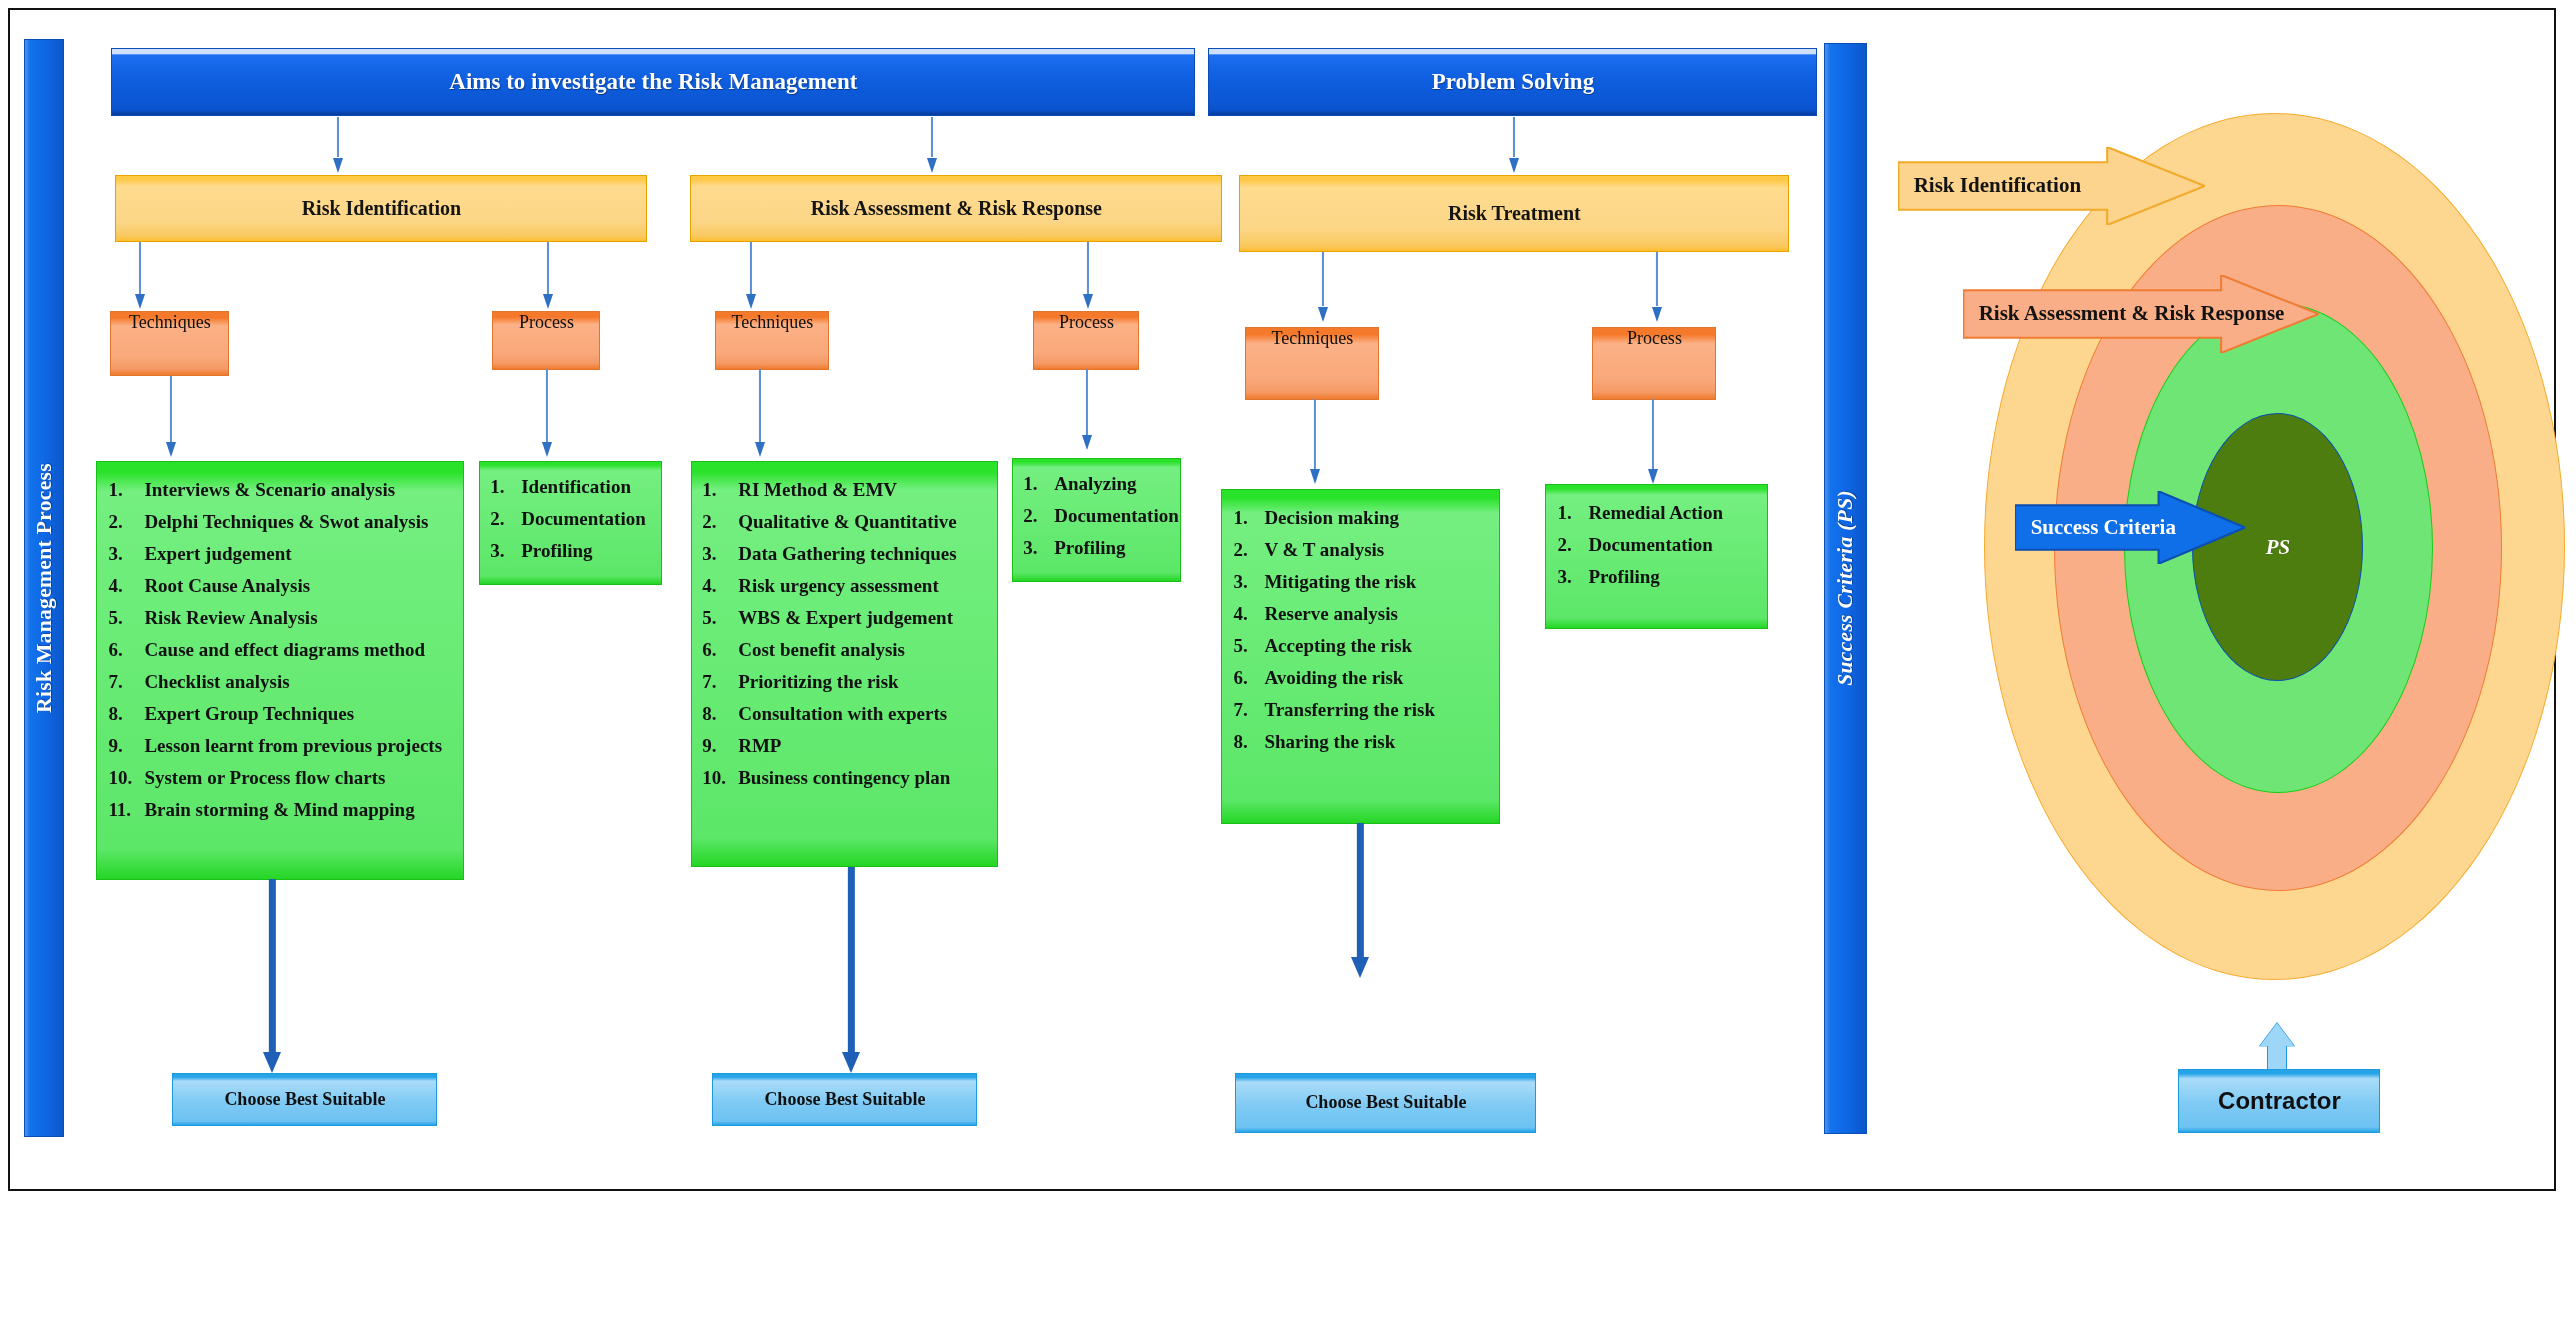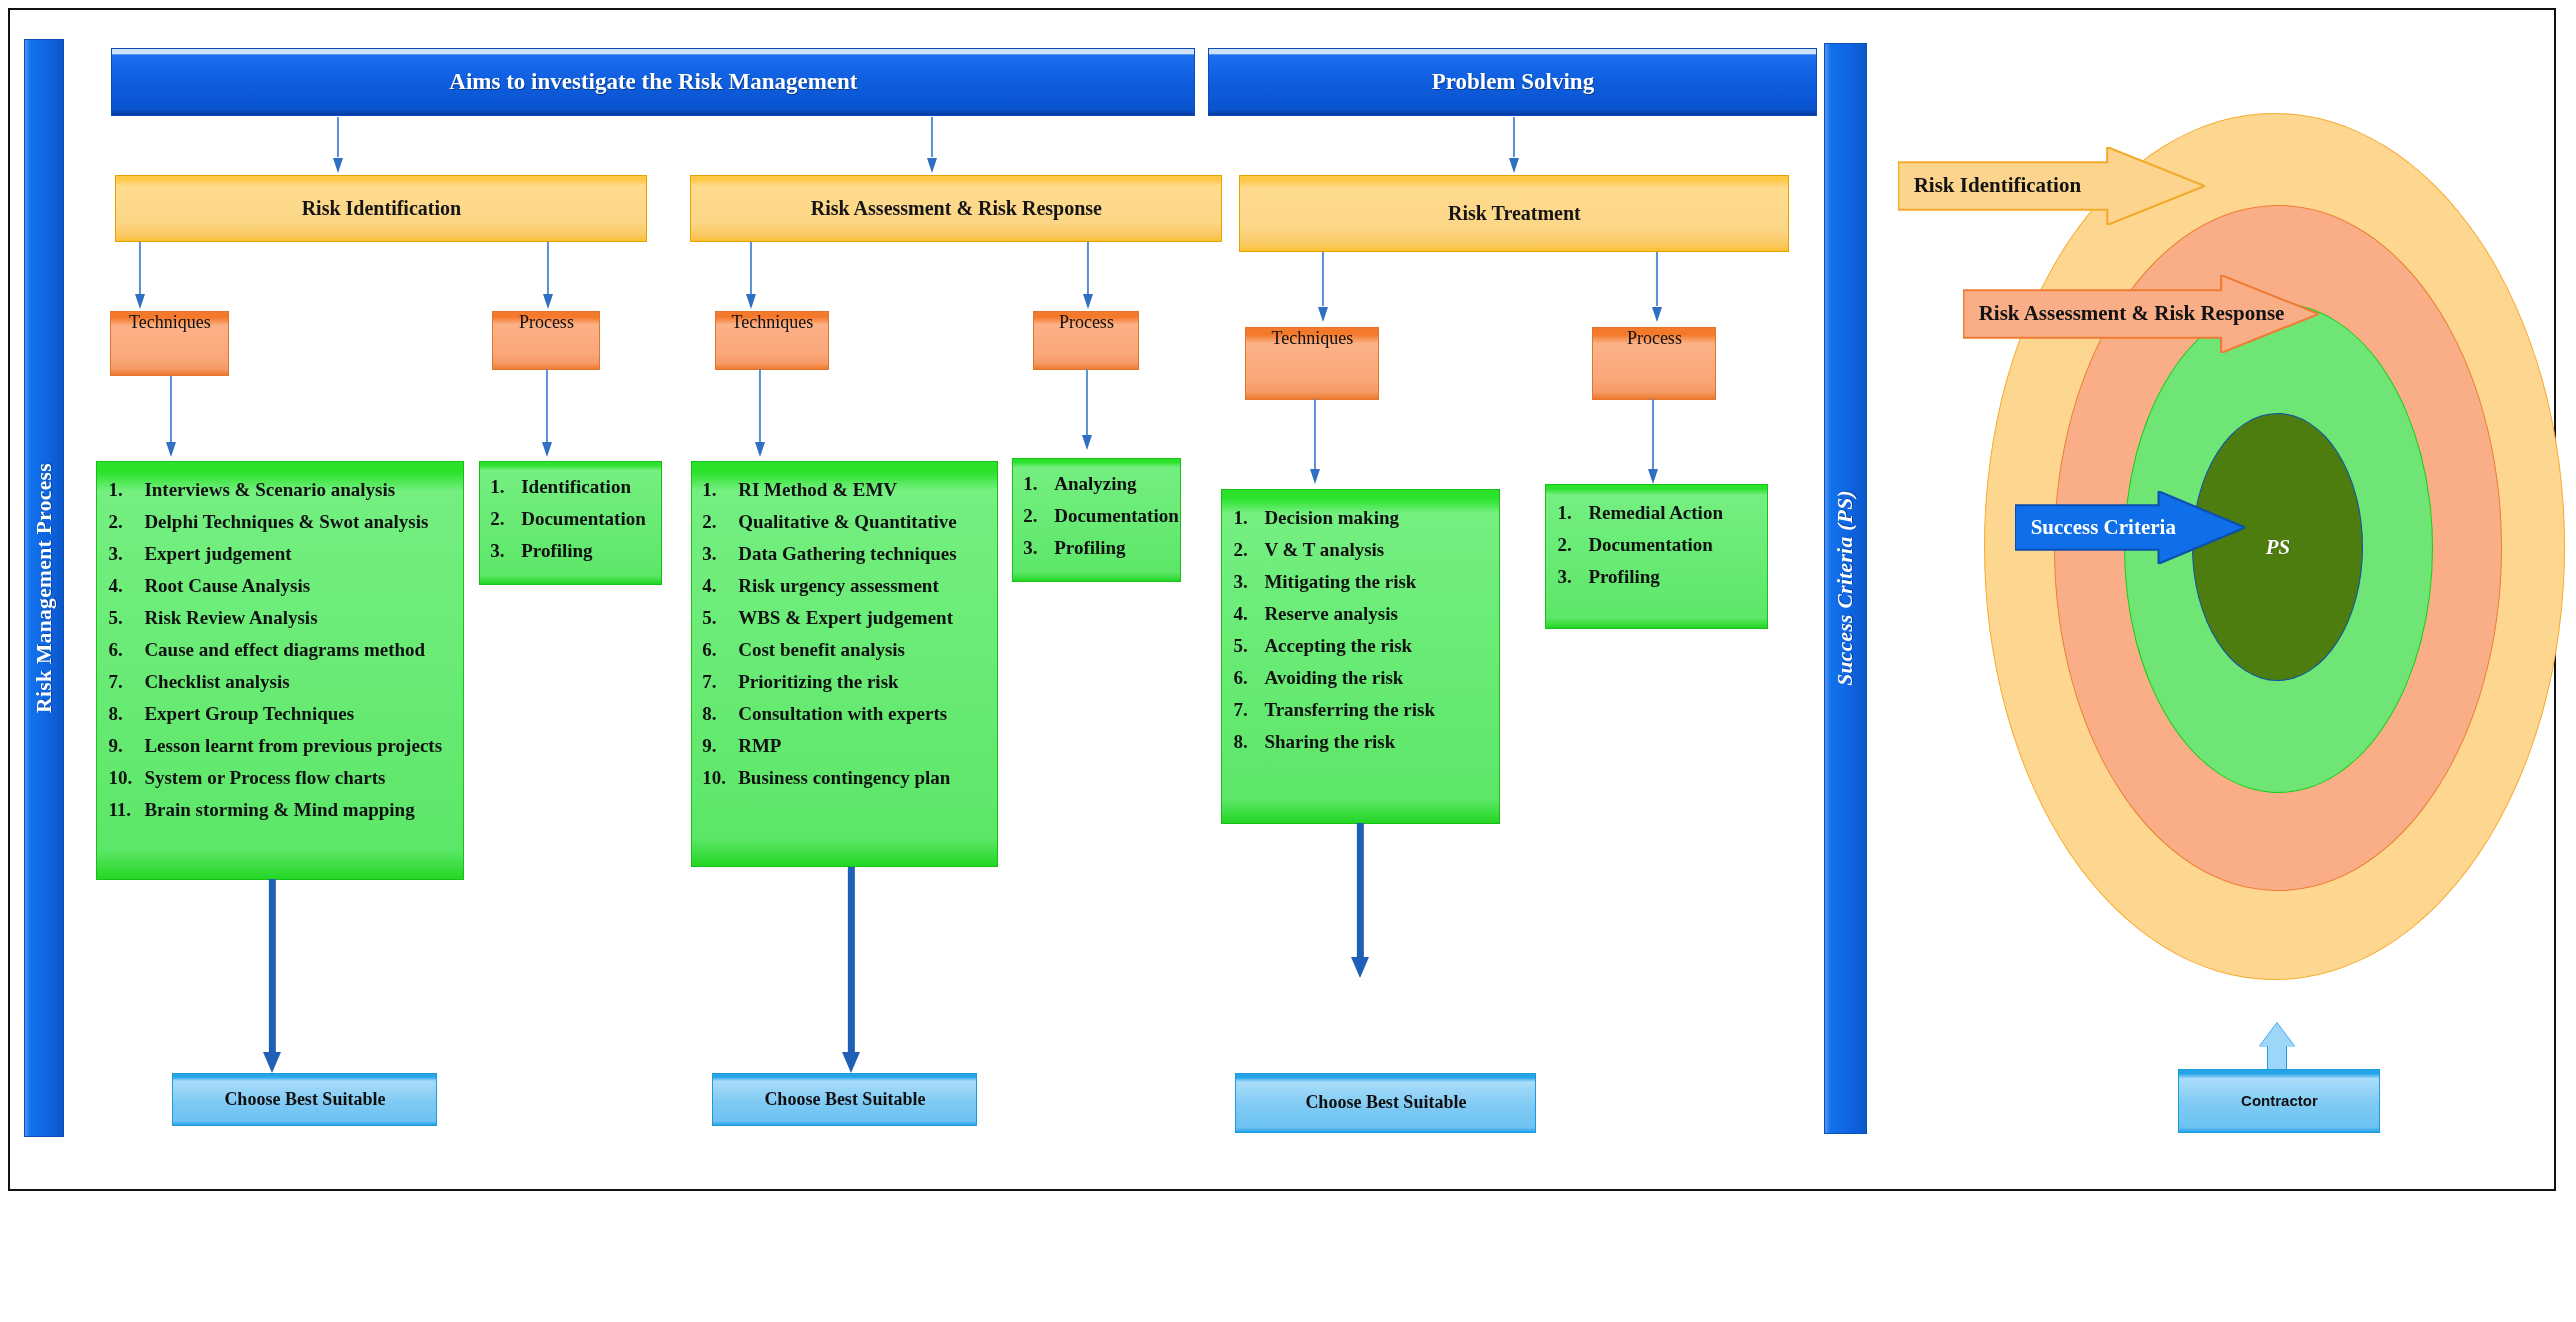--- a/index.html
+++ b/index.html
@@ -485,18 +485,18 @@
         <polygon points="0,20 206,20 206,0 330,52 206,104 206,84 0,84" fill="#0f6fe8" stroke="#0c4fb0" stroke-width="3"></polygon>
       </svg>
       <span class="label t-cyclelabel" style="color:#ffffff;">Success Criteria</span>
     </div>
 
     <div class="uparrow" style="left:2225px;top:1013px;width:84px;height:63px;">
       <div class="uhead" style="top:0;"></div>
       <div class="ustem" style="top:23px;width:18px;height:40px;"></div>
     </div>
     <div class="abs lblue t-lblue" style="left:2168px;top:1059px;width:202px;height:64px;">
-      <span style="font-family:'Liberation Sans',sans-serif;font-size:15px;">Contractor</span>
+      <span style="font-family:'Liberation Sans',sans-serif;font-size:24px;">Contractor</span>
     </div>
 
   </div>
 </div>
 
 
 </body></html>

